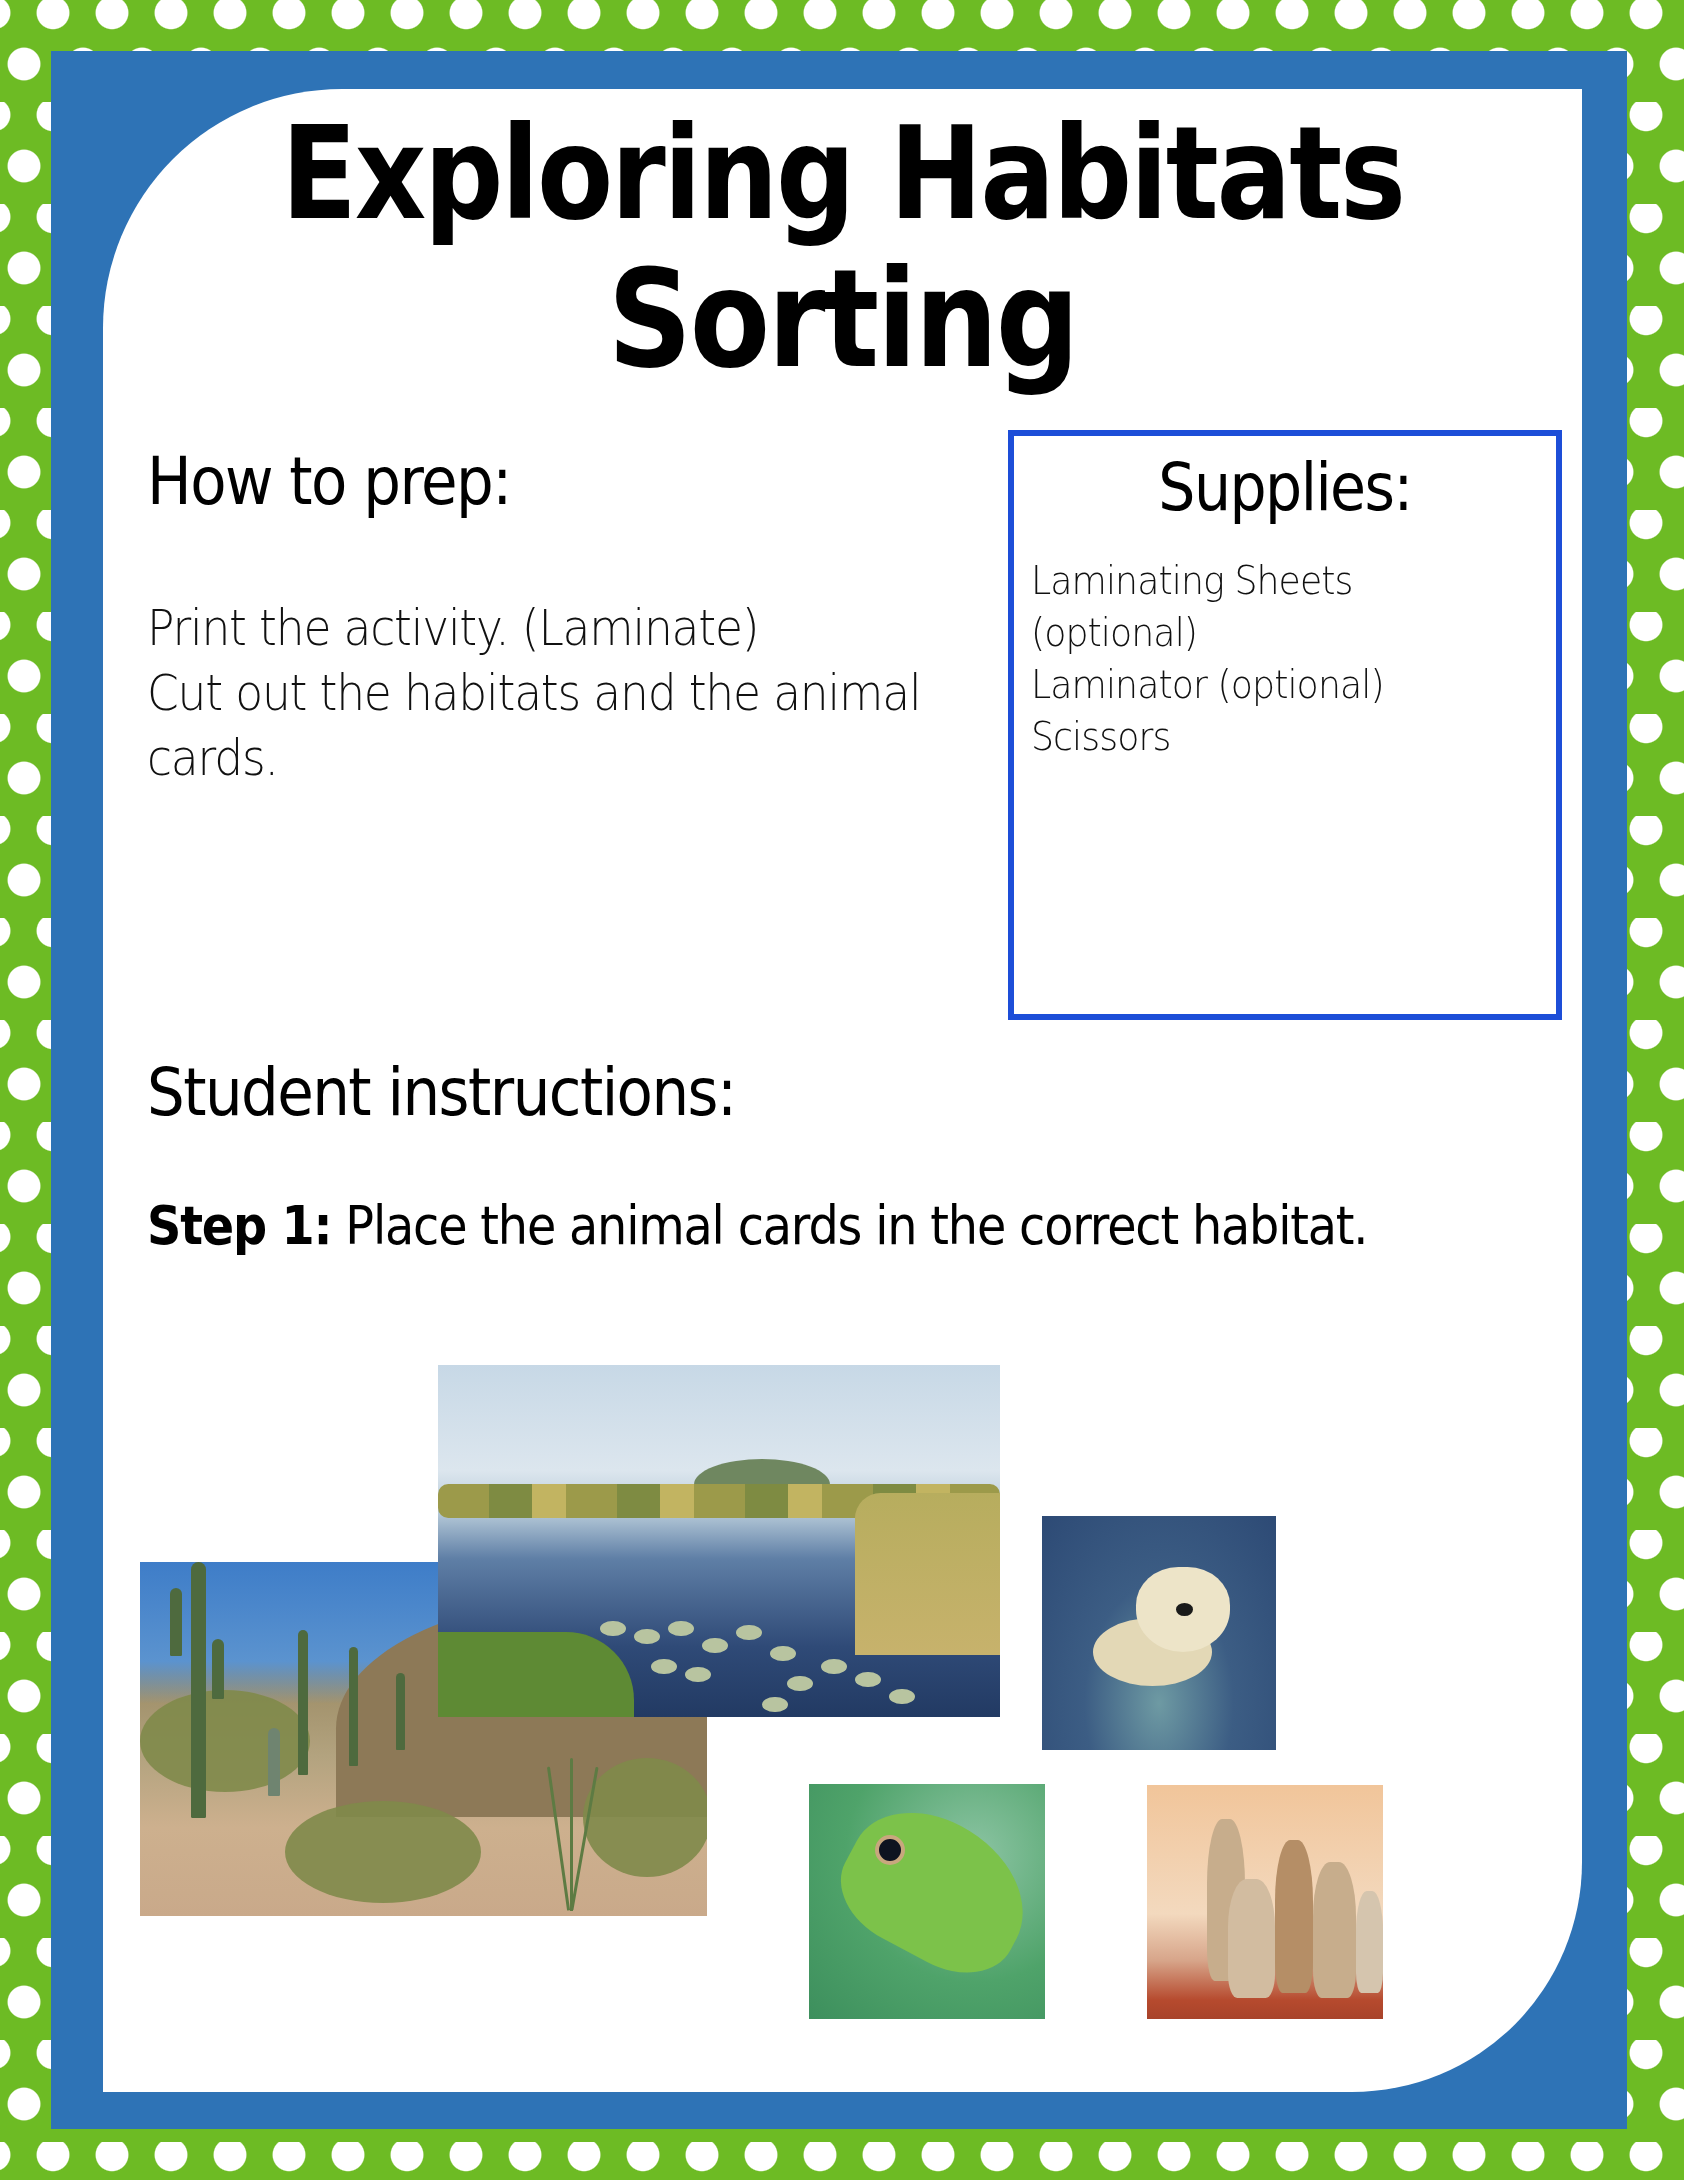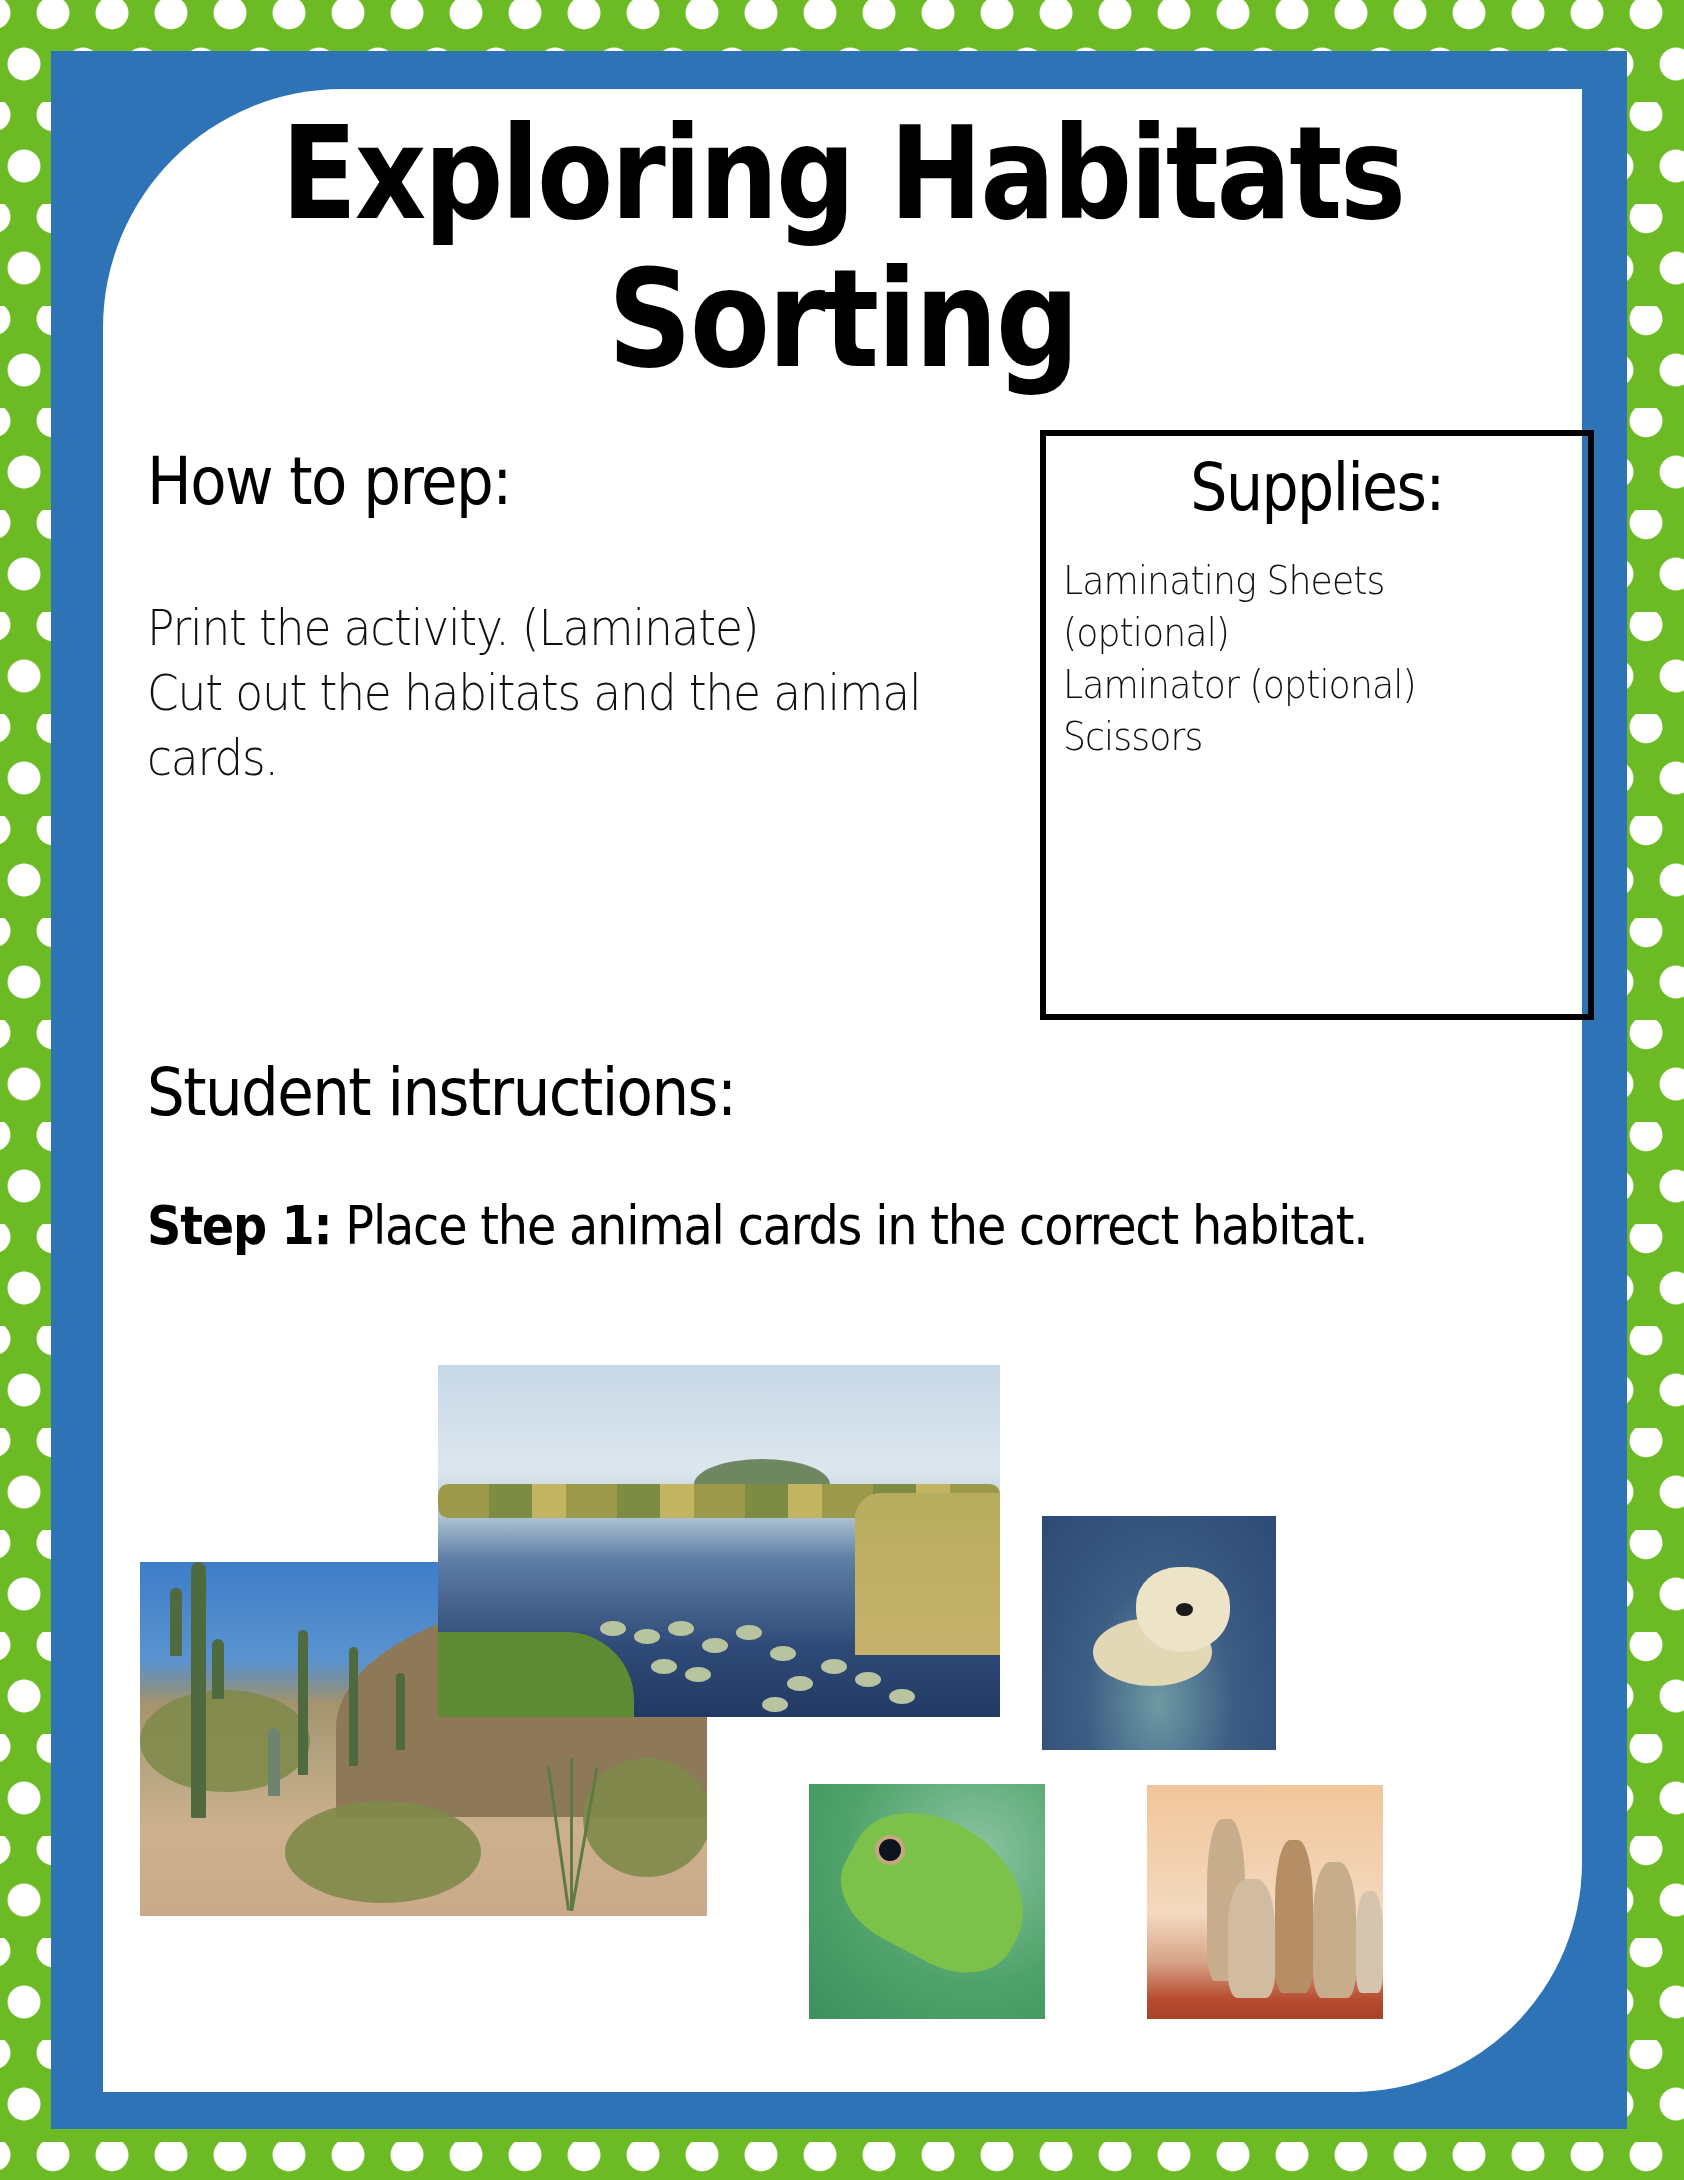--- a/index.html
+++ b/index.html
@@ -43,22 +43,22 @@
     position: absolute; font-family: "DejaVu Sans", sans-serif; font-weight: 200;
     color: #111;
   }
   .prep-text {
     left: 147px; top: 596px; width: 860px;
     font-size: 49px; line-height: 65px; letter-spacing: -1.3px;
     transform: scaleX(0.93); transform-origin: left top;
   }
   .prep-text div { white-space: nowrap; }
   .supplies-box {
-    position: absolute; left: 1040px; top: 430px; width: 542px; height: 578px;
-    border: 6px solid #000000;
+    position: absolute; left: 1008px; top: 430px; width: 542px; height: 578px;
+    border: 6px solid #1d4ed8;
   }
   .supplies-title {
     position: absolute; left: 0; width: 100%; top: 19px; text-align: center;
     font-size: 65px; line-height: 1; letter-spacing: -1.7px;
     transform: scaleX(0.9); transform-origin: center;
   }
   .supplies-list {
     position: absolute; left: 17px; top: 119px; width: 528px;
     font-size: 39px; line-height: 52px; letter-spacing: -1px; color: #111;
     transform: scaleX(0.93); transform-origin: left top;

